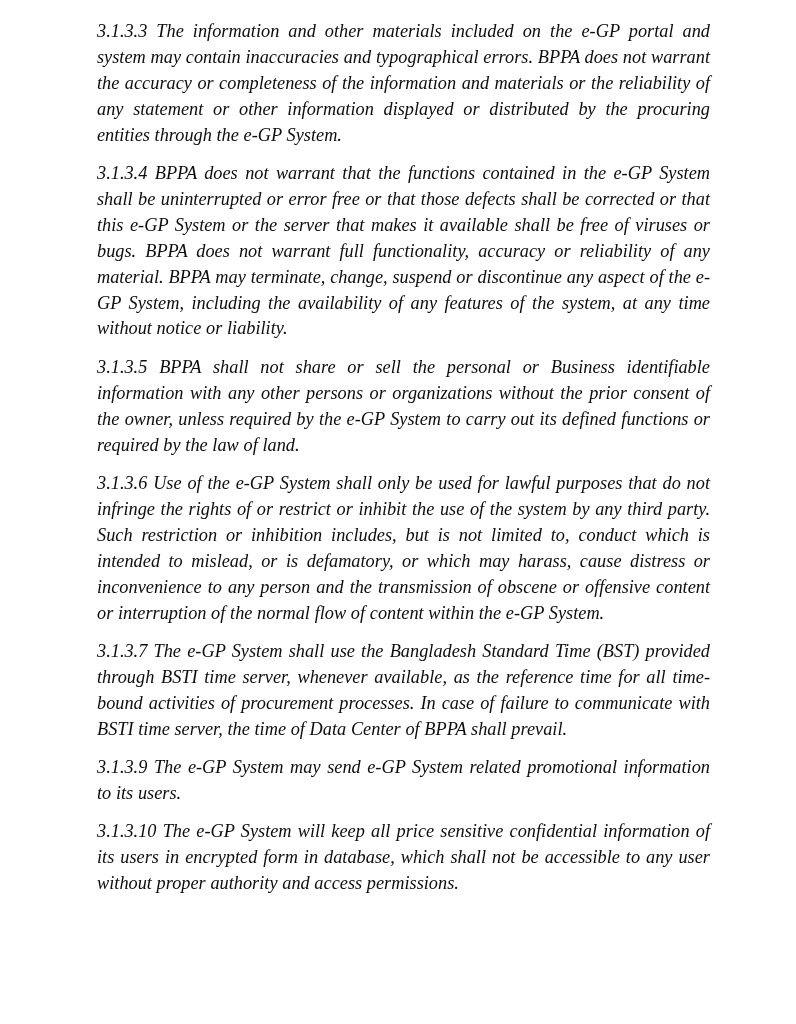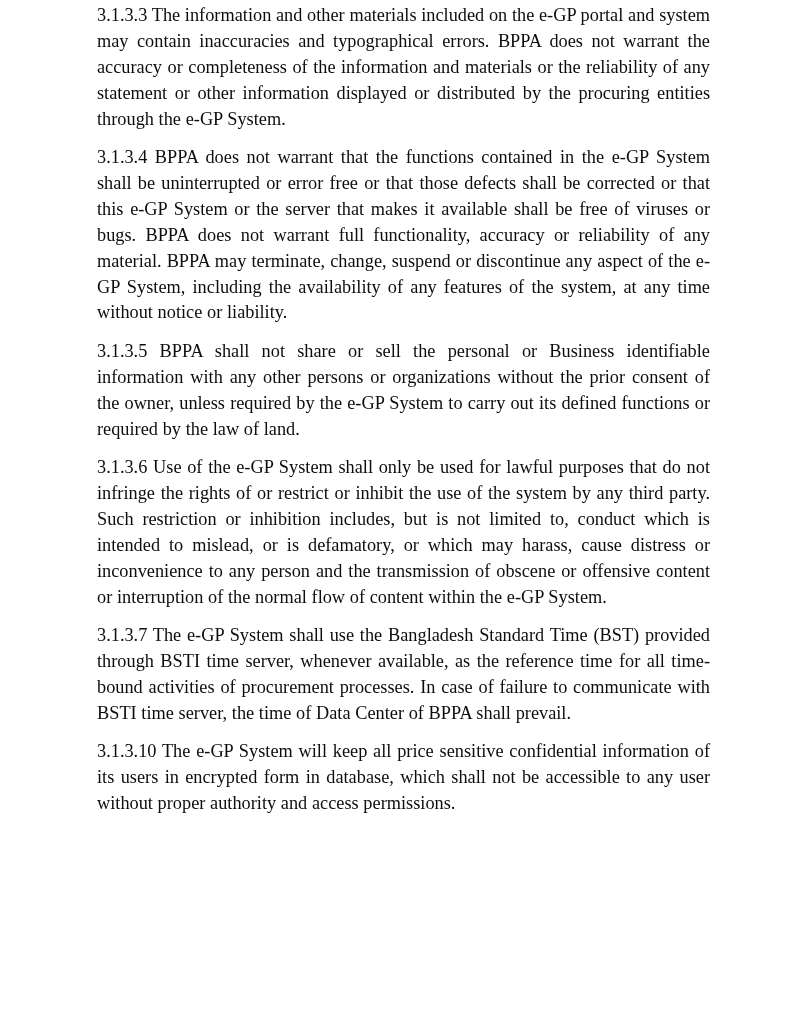--- a/index.html
+++ b/index.html
@@ -16,22 +16,23 @@
   }
   #page {
     position: relative;
     width: 796px;
     height: 1024px;
     background: #ffffff;
   }
   #content {
     position: absolute;
     left: 97px;
-    top: 3px;
+    top: 19px;
     width: 613px;
+    font-style: italic;
   }
   .para {
     margin: 0 0 12.5px 0;
     font-size: 18.3px;
     line-height: 25.9px;
     text-align: justify;
     text-justify: inter-word;
     letter-spacing: 0.01px;
     word-spacing: 0.1px;
     -webkit-font-smoothing: antialiased;
@@ -51,17 +52,18 @@
 
     <p class="para">3.1.3.4 BPPA does not warrant that the functions contained in the e-GP System shall be uninterrupted or error free or that those defects shall be corrected or that this e-GP System or the server that makes it available shall be free of viruses or bugs. BPPA does not warrant full functionality, accuracy or reliability of any material. BPPA may terminate, change, suspend or discontinue any aspect of the e-GP System, including the availability of any features of the system, at any time without notice or liability.</p>
 
     <p class="para">3.1.3.5 BPPA shall not share or sell the personal or Business identifiable information with any other persons or organizations without the prior consent of the owner, unless required by the e-GP System to carry out its defined functions or required by the law of land.</p>
 
     <p class="para">3.1.3.6 Use of the e-GP System shall only be used for lawful purposes that do not infringe the rights of or restrict or inhibit the use of the system by any third party. Such restriction or inhibition includes, but is not limited to, conduct which is intended to mislead, or is defamatory, or which may harass, cause distress or inconvenience to any person and the transmission of obscene or offensive content or interruption of the normal flow of content within the e-GP System.</p>
 
     <p class="para">3.1.3.7 The e-GP System shall use the Bangladesh Standard Time (BST) provided through BSTI time server, whenever available, as the reference time for all time-bound activities of procurement processes. In case of failure to communicate with BSTI time server, the time of Data Center of BPPA shall prevail.</p>
 
 
+    <p class="para">3.1.3.9 The e-GP System may send e-GP System related promotional information to its users.</p>
 
     <p class="para">3.1.3.10 The e-GP System will keep all price sensitive confidential information of its users in encrypted form in database, which shall not be accessible to any user without proper authority and access permissions.</p>
 
   </div>
 </div>
 
 </body></html>

